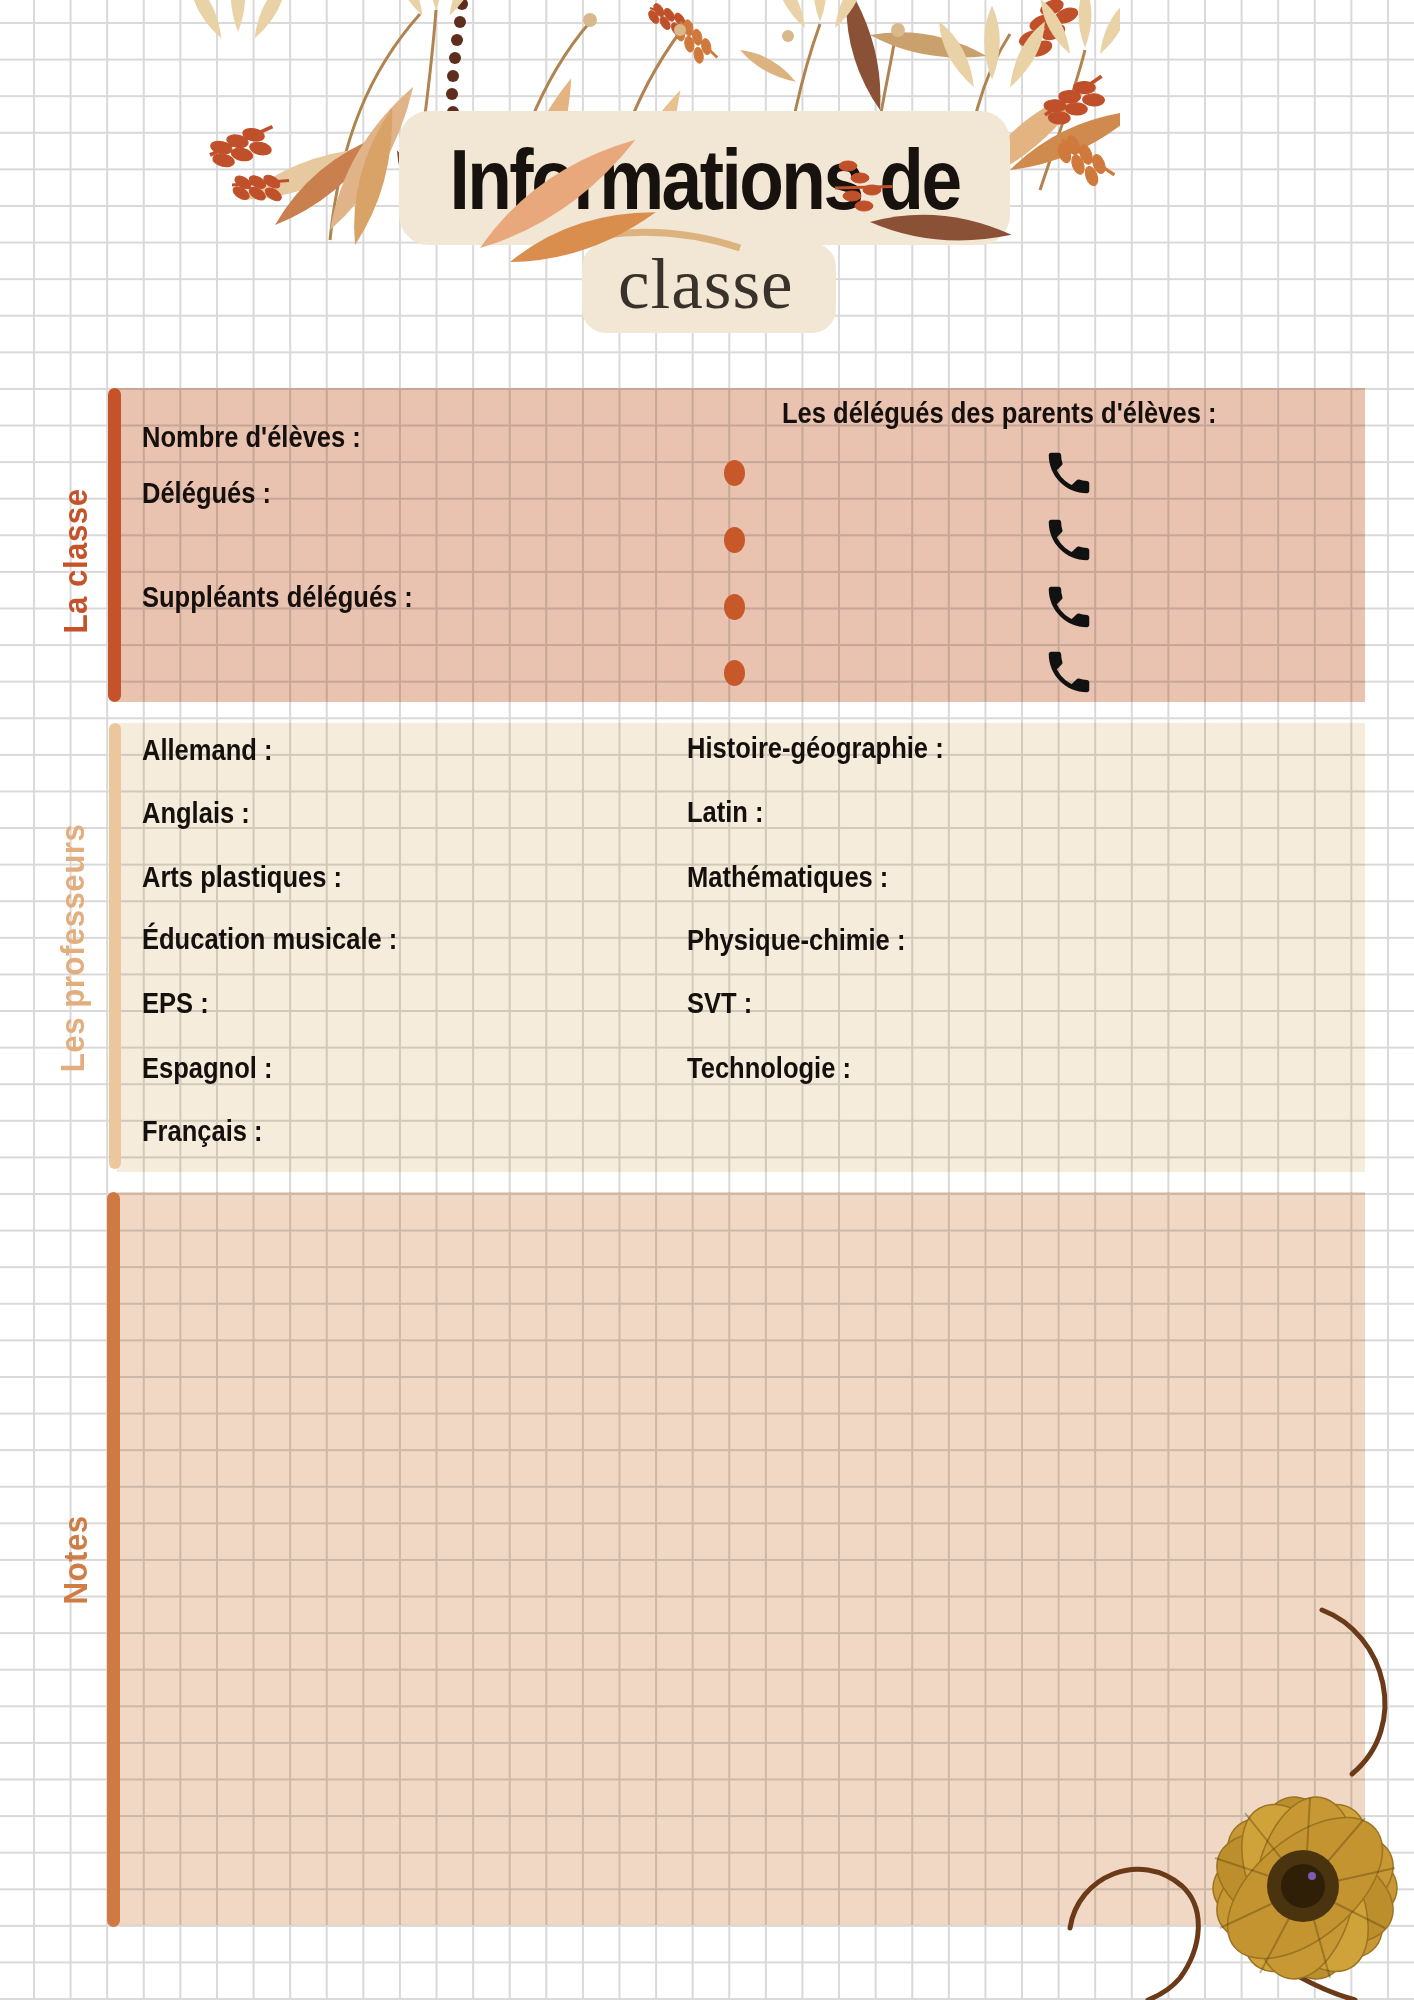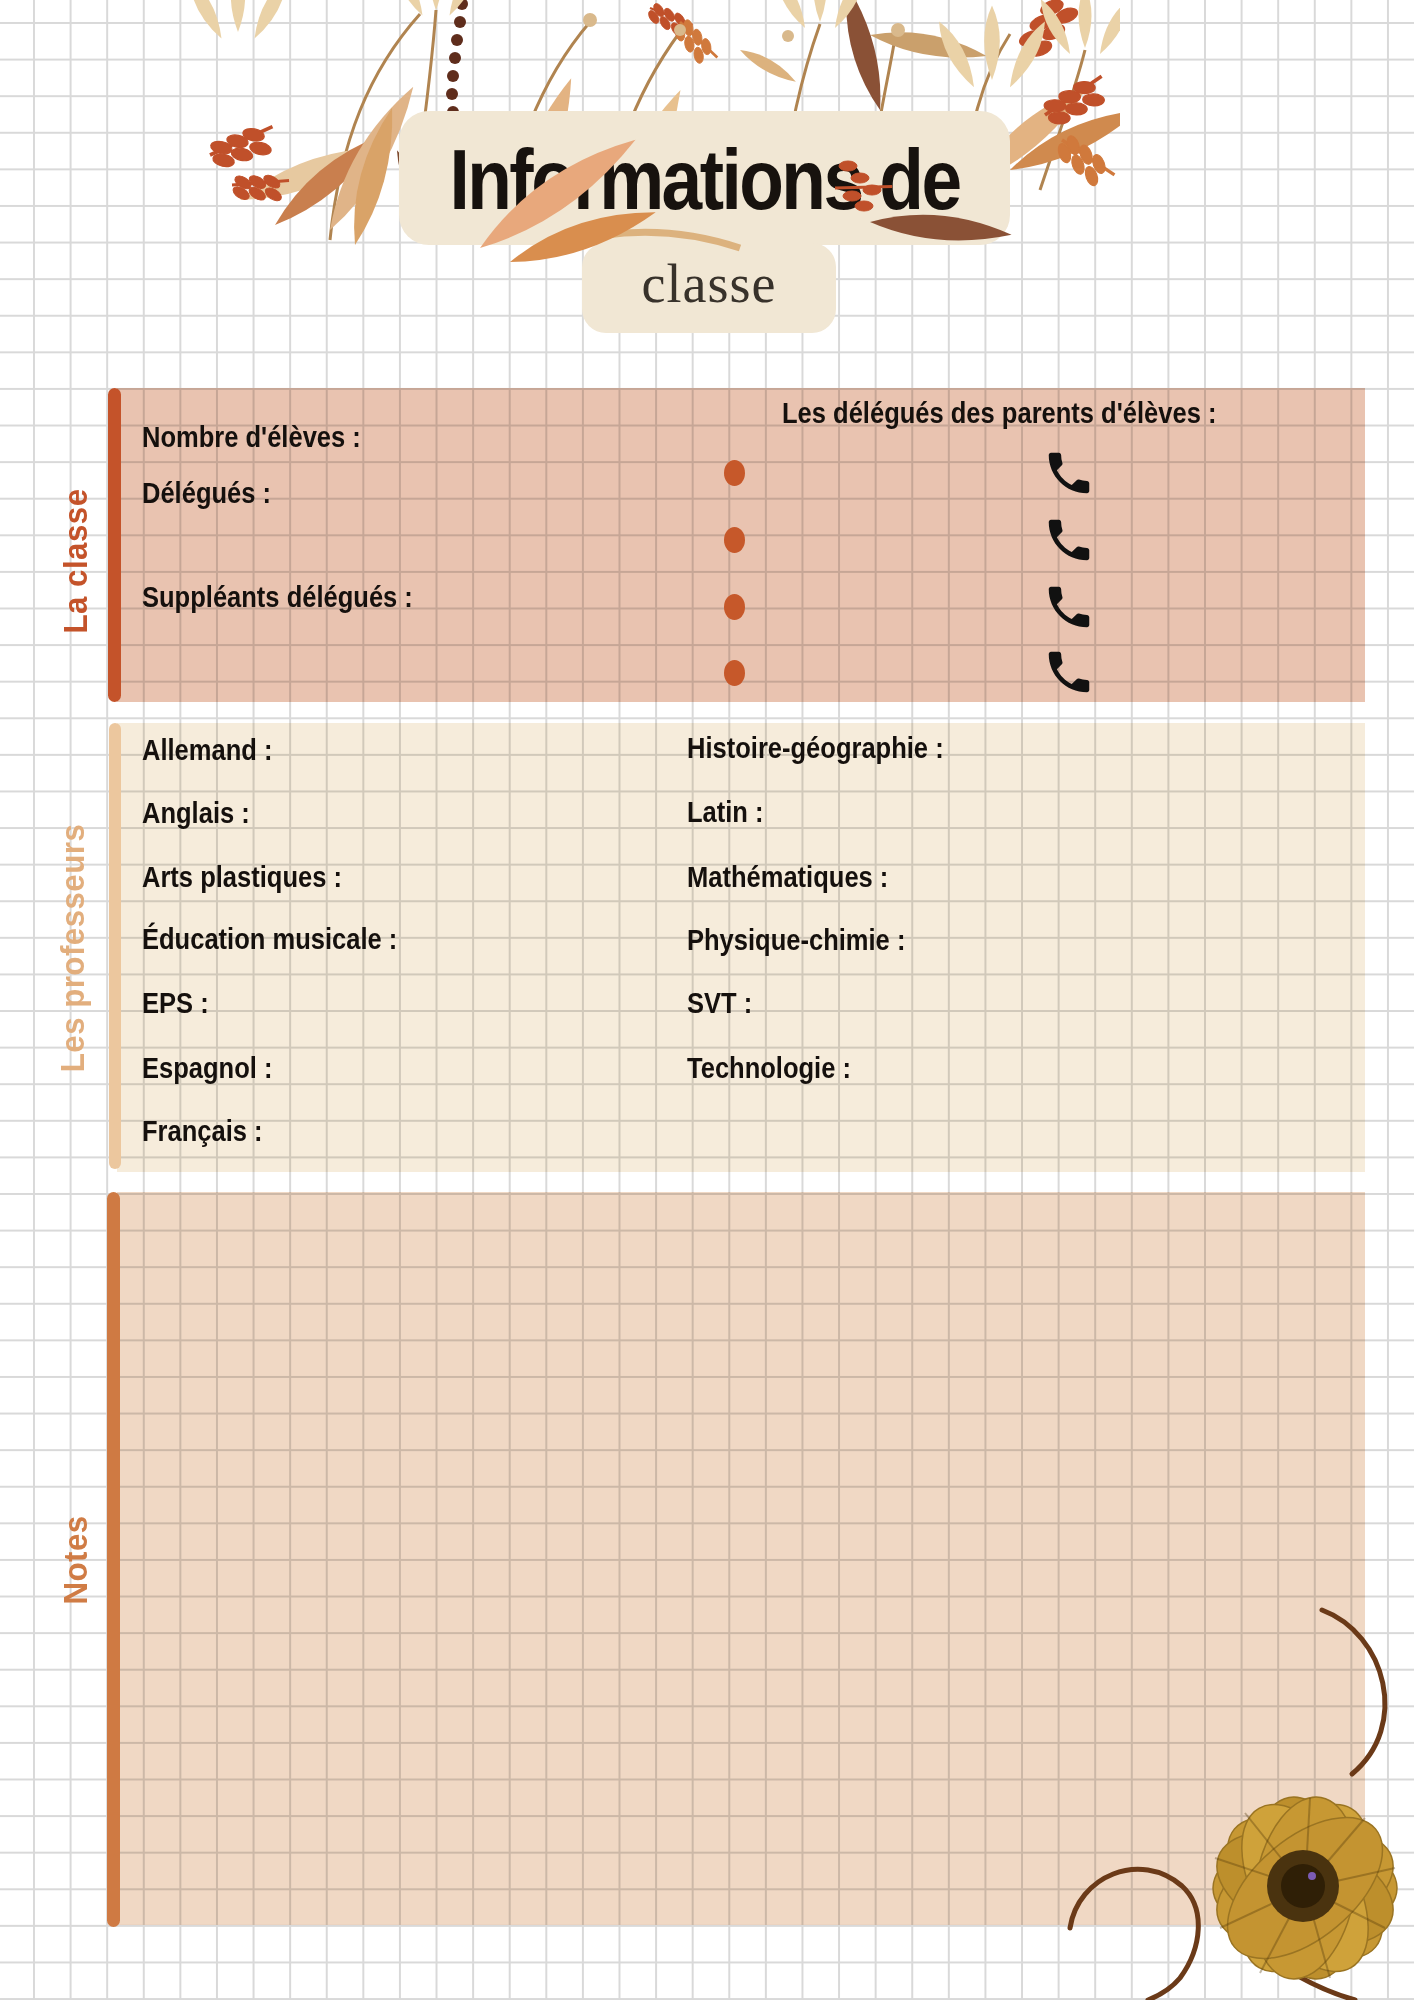--- a/index.html
+++ b/index.html
@@ -20,22 +20,22 @@
   #title-box-2{left:582px;top:243px;width:254px;height:90px;border-radius:24px;}
   .title-line1{
     position:absolute;left:399px;top:116px;width:611px;height:126px;
     font-size:86px;font-weight:700;letter-spacing:-3px;line-height:126px;
     text-align:center;color:#17120e;
     transform:scaleX(.85);transform-origin:center;white-space:nowrap;
   }
   .title-line2{
     position:absolute;left:582px;top:238px;width:254px;height:95px;
     font-family:"Liberation Serif", serif;font-weight:400;
-    font-size:54px;line-height:92px;text-align:center;color:#38322b;
-    letter-spacing:1px;white-space:nowrap;
+    font-size:71px;line-height:92px;color:#38322b;
+    letter-spacing:1px;white-space:nowrap;padding-left:36px;
   }
   
   .panel{position:absolute;left:117px;width:1248px;mix-blend-mode:multiply;}
   #panel-classe{top:388px;height:314px;background:#e9c3b0;}
   #panel-prof{top:723px;height:449px;background:#f6ecdb;}
   #panel-notes{top:1192px;height:733px;background:#f0d8c4;}
   .vbar{position:absolute;border-radius:8px;}
   #bar-classe{left:108px;top:388px;width:13px;height:314px;background:#c4532a;}
   #bar-prof{left:109px;top:723px;width:12px;height:446px;background:#ecc79e;}
   #bar-notes{left:107px;top:1192px;width:13px;height:735px;background:#cf7a43;}

